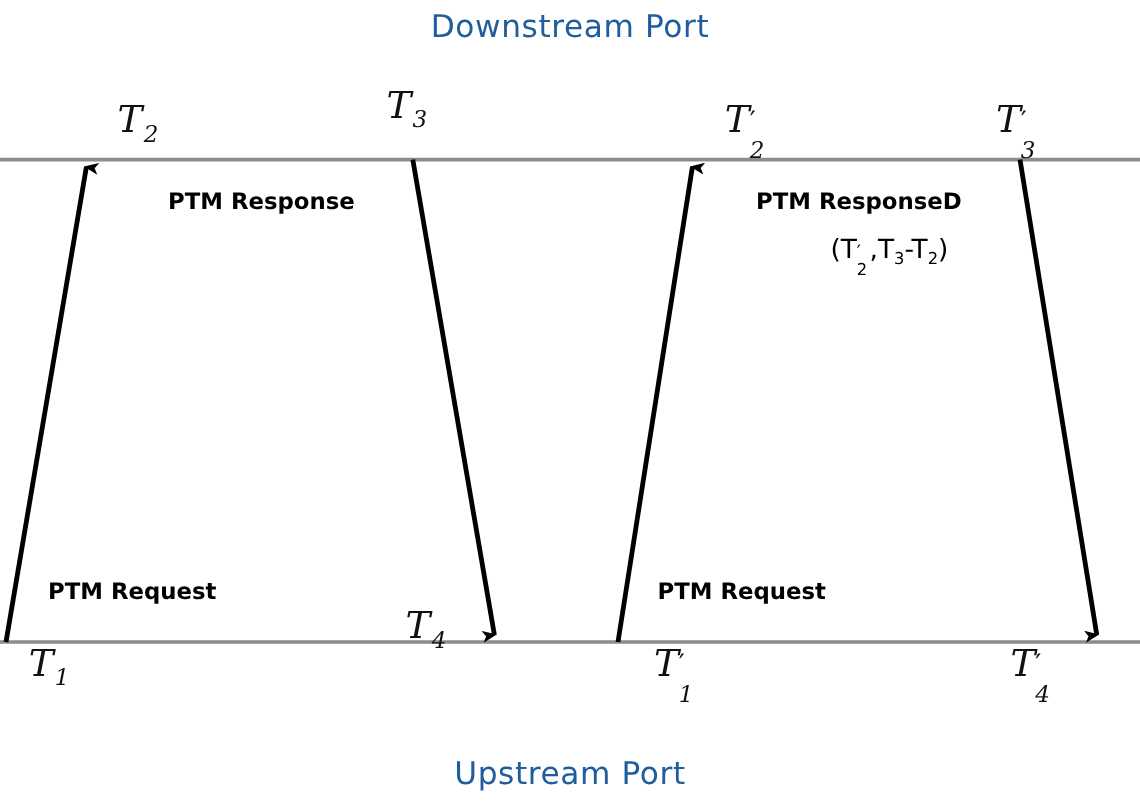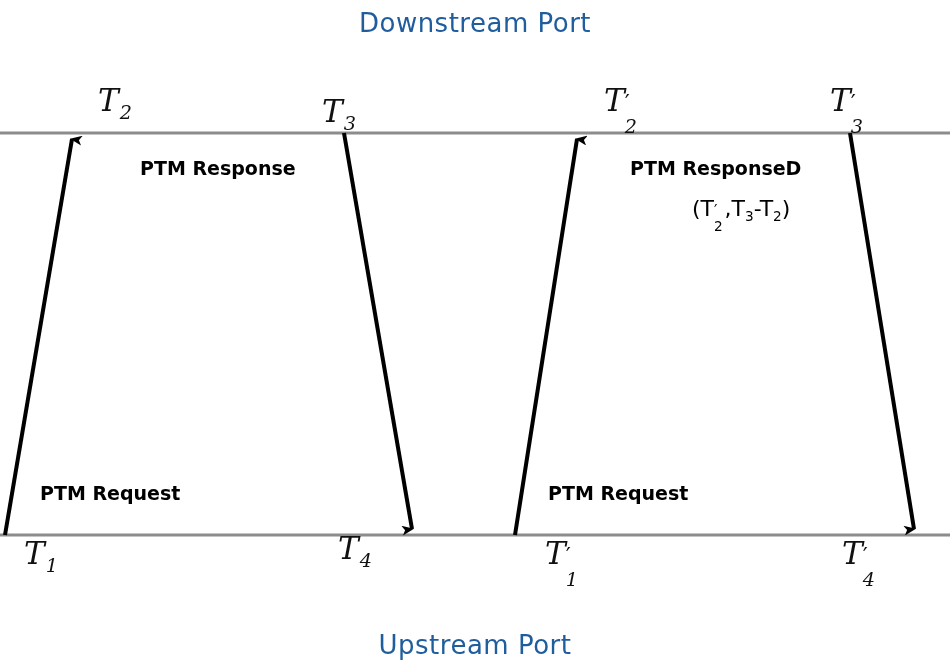--- a/index.html
+++ b/index.html
@@ -144,37 +144,37 @@
 
     <line x1="515" y1="535" x2="577" y2="139" stroke="#000000" stroke-width="4" marker-end="url(#arrowUp)"></line>
 
     <line x1="850" y1="133" x2="914" y2="529" stroke="#000000" stroke-width="4" marker-end="url(#arrowDn)"></line>
   </svg>
 
   <div class="tstamp" style="left:98px; top:85px;">
     <span>T</span><span class="sub">2</span>
   </div>
 
-  <div class="tstamp" style="left:322px; top:96px;">
+  <div class="tstamp" style="left:322px; top:73px;">
     <span>T</span><span class="sub">3</span>
   </div>
 
   <div class="tstamp primed" style="left:604px; top:85px;">
     <span>T</span><span class="stack"><span class="pr2">′</span><span class="sub2">2</span></span>
   </div>
 
   <div class="tstamp primed" style="left:830px; top:85px;">
     <span>T</span><span class="stack"><span class="pr2">′</span><span class="sub2">3</span></span>
   </div>
 
   <div class="tstamp" style="left:24px; top:538px;">
     <span>T</span><span class="sub">1</span>
   </div>
 
-  <div class="tstamp" style="left:338px; top:533px;font-style:italic;">
+  <div class="tstamp" style="left:338px; top:507px;font-style:italic;">
     <span>T</span><span class="sub">4</span>
   </div>
 
   <div class="tstamp primed" style="left:545px; top:538px;">
     <span>T</span><span class="stack"><span class="pr2">′</span><span class="sub2">1</span></span>
   </div>
 
   <div class="tstamp primed" style="left:842px; top:538px;">
     <span>T</span><span class="stack"><span class="pr2">′</span><span class="sub2">4</span></span>
   </div>

